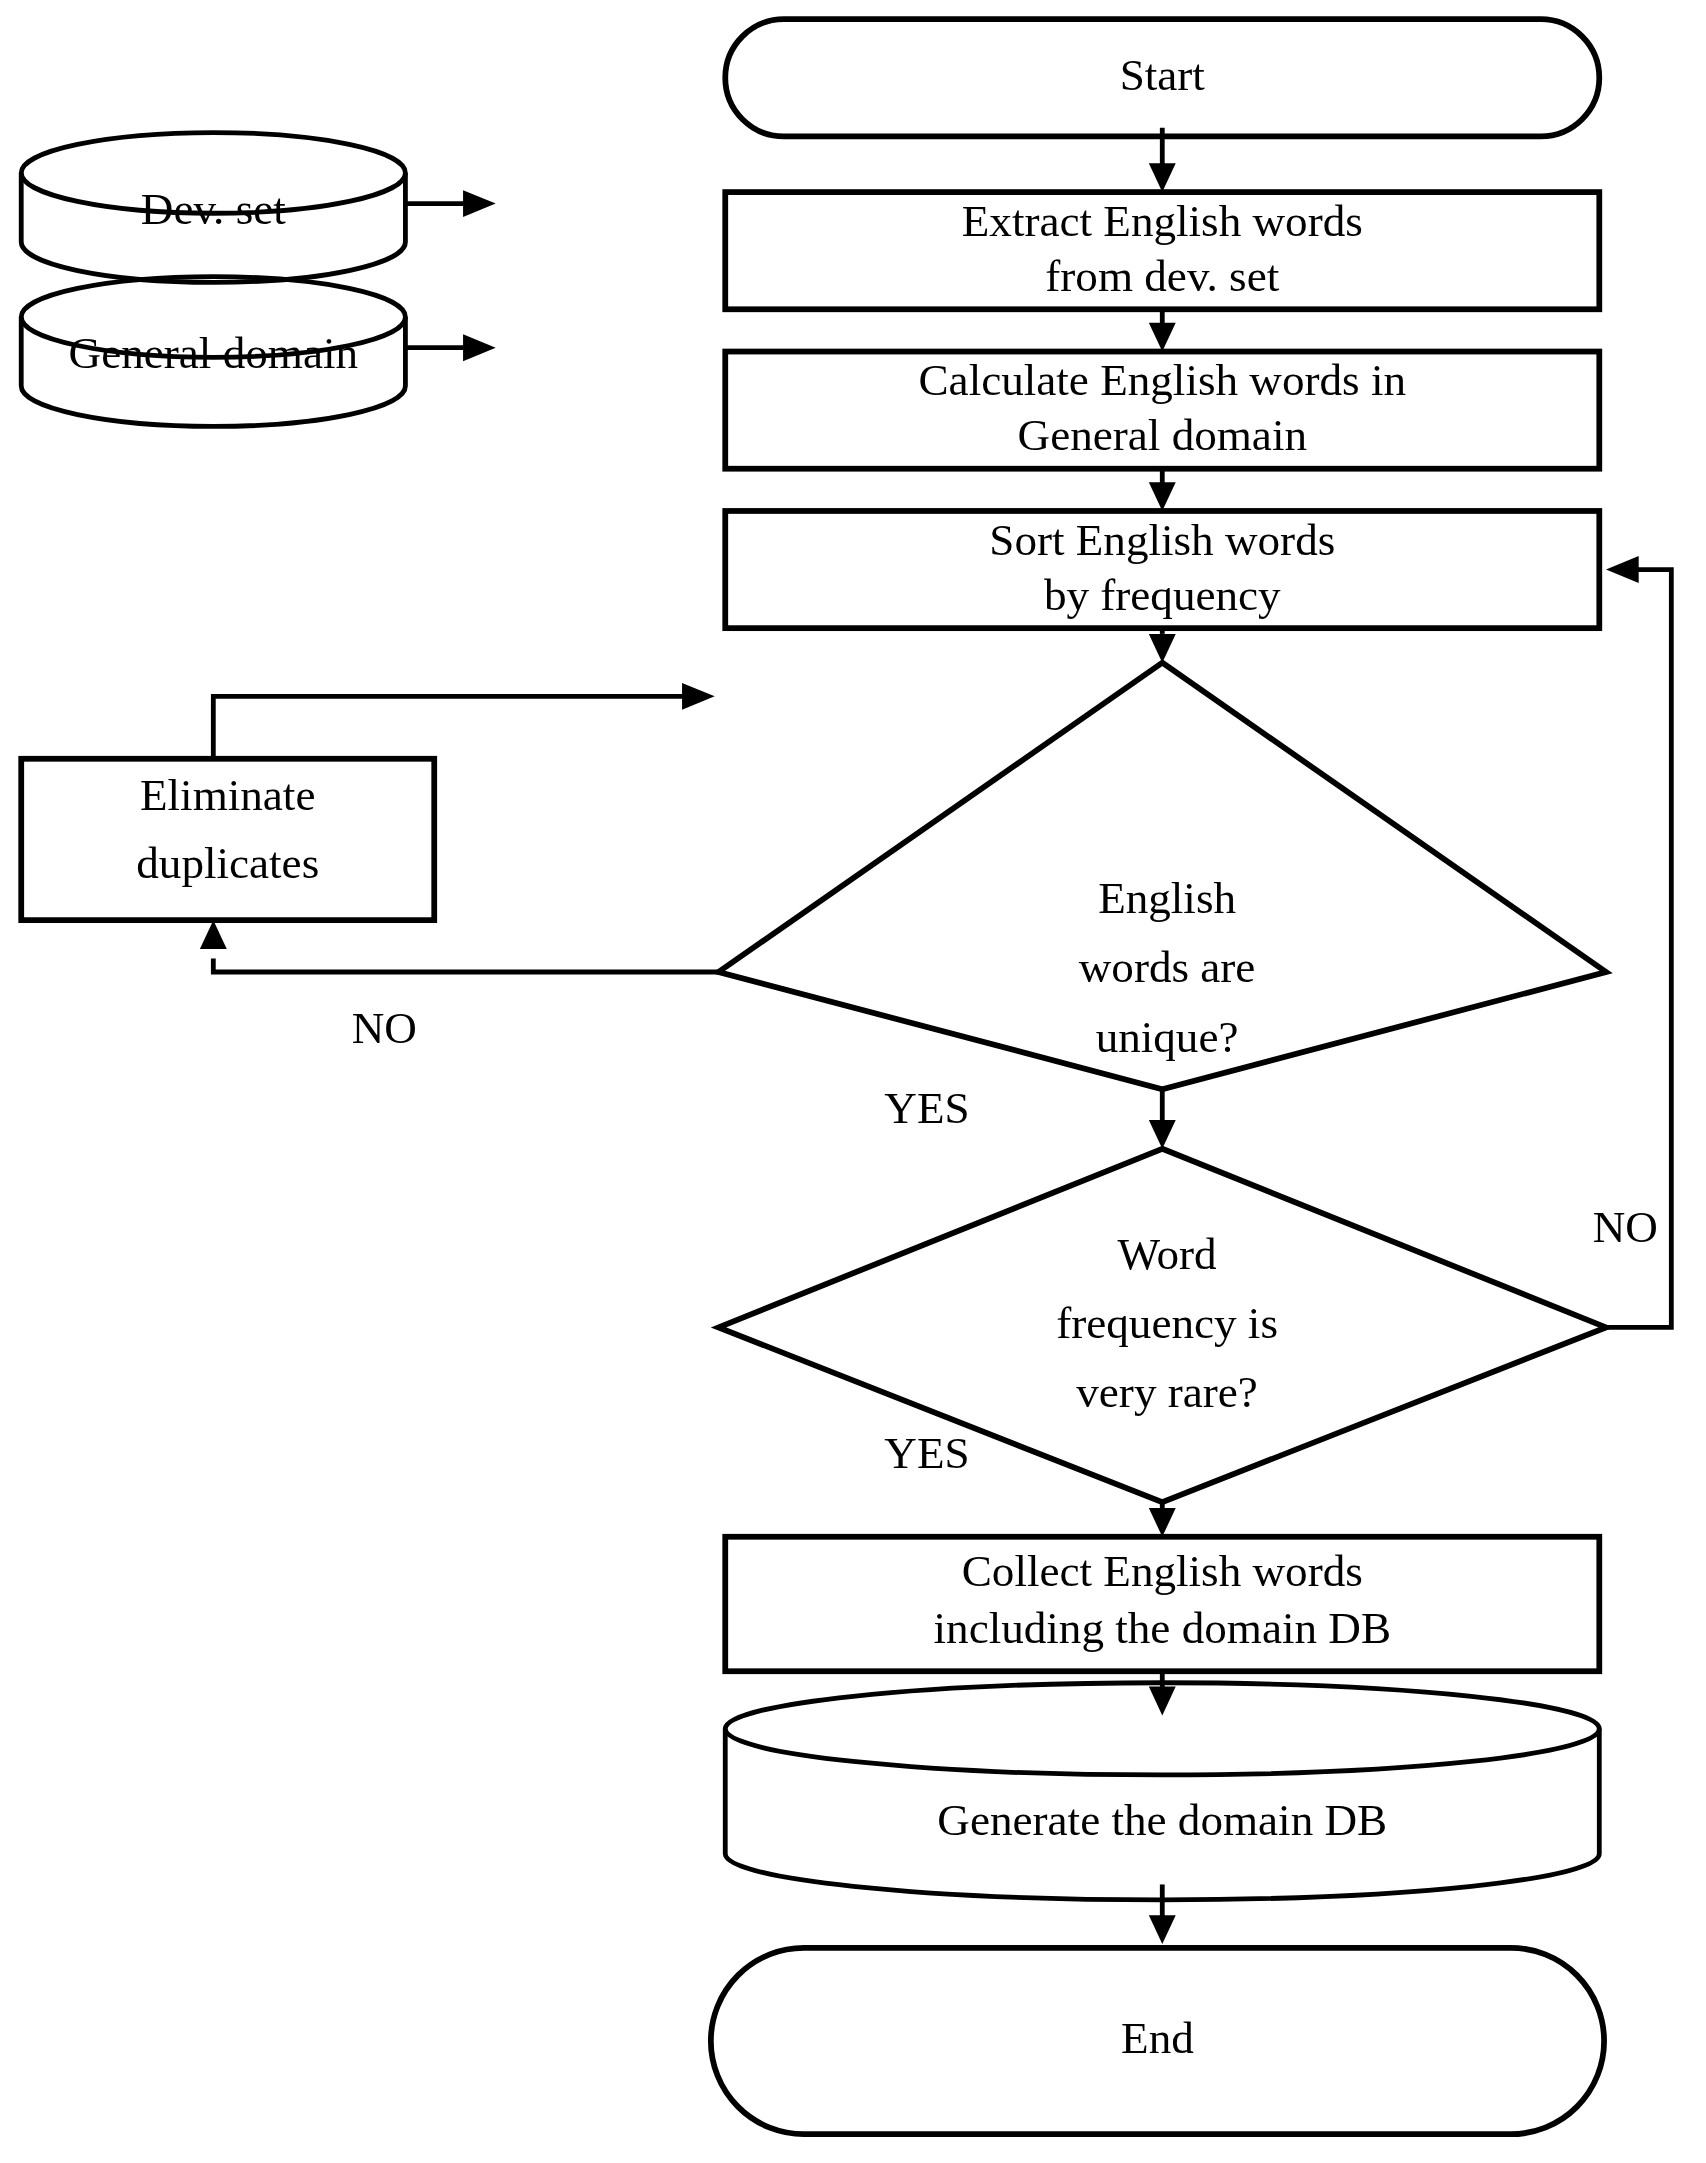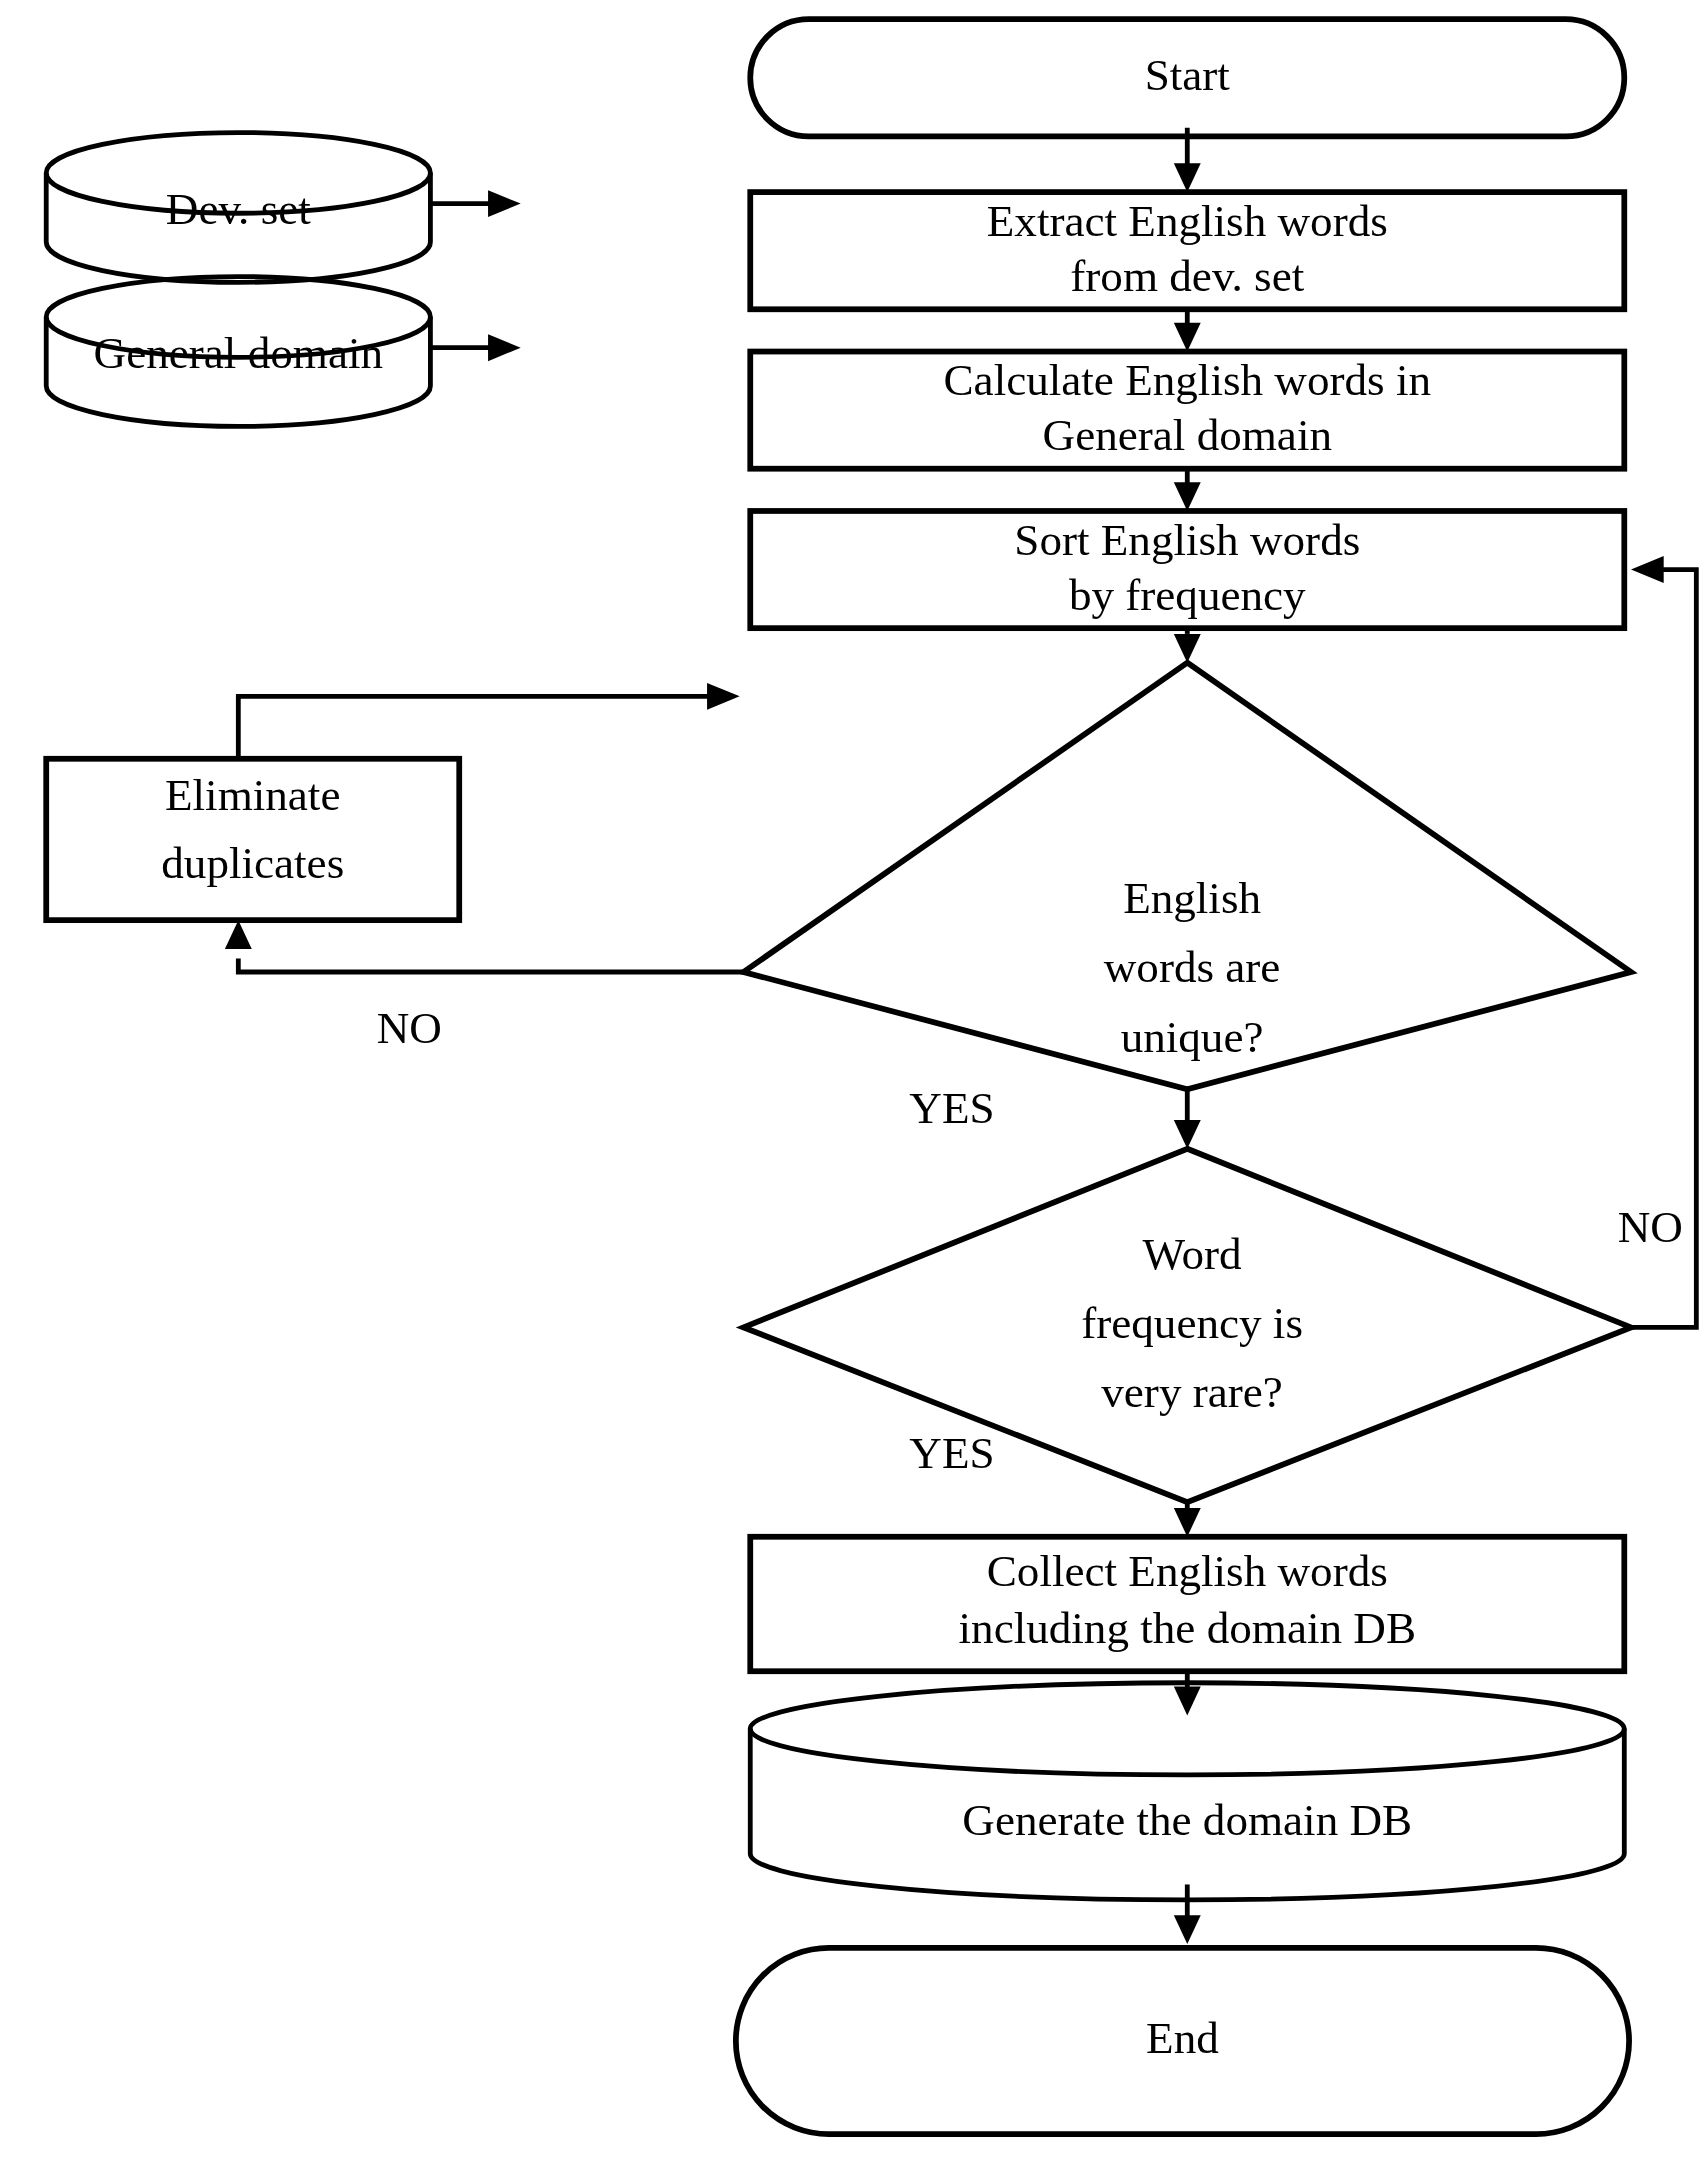--- a/index.html
+++ b/index.html
@@ -11,21 +11,20 @@
     width: 1706px;
     height: 2163px;
     font-family: "Liberation Serif", "DejaVu Serif", serif;
     overflow: hidden;
   }
   #flowchart-root {
     position: relative;
     width: 1600px;
     height: 2163px;
     background: #ffffff;
-    padding-left: 25px;
   }
   svg#chart-svg {
     display: block;
     width: 1706px;
     height: 2163px;
   }
   .shape-outline {
     fill: #ffffff;
     stroke: #000000;
     stroke-width: 6;

